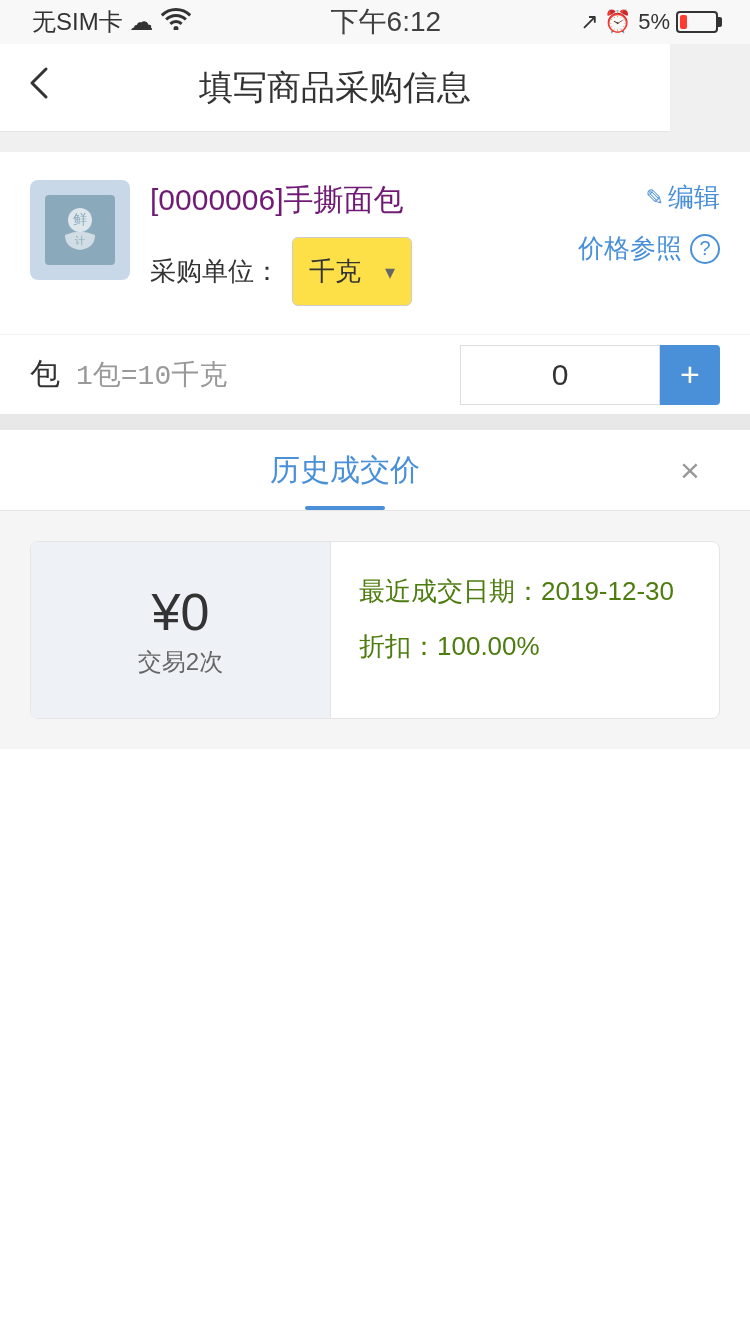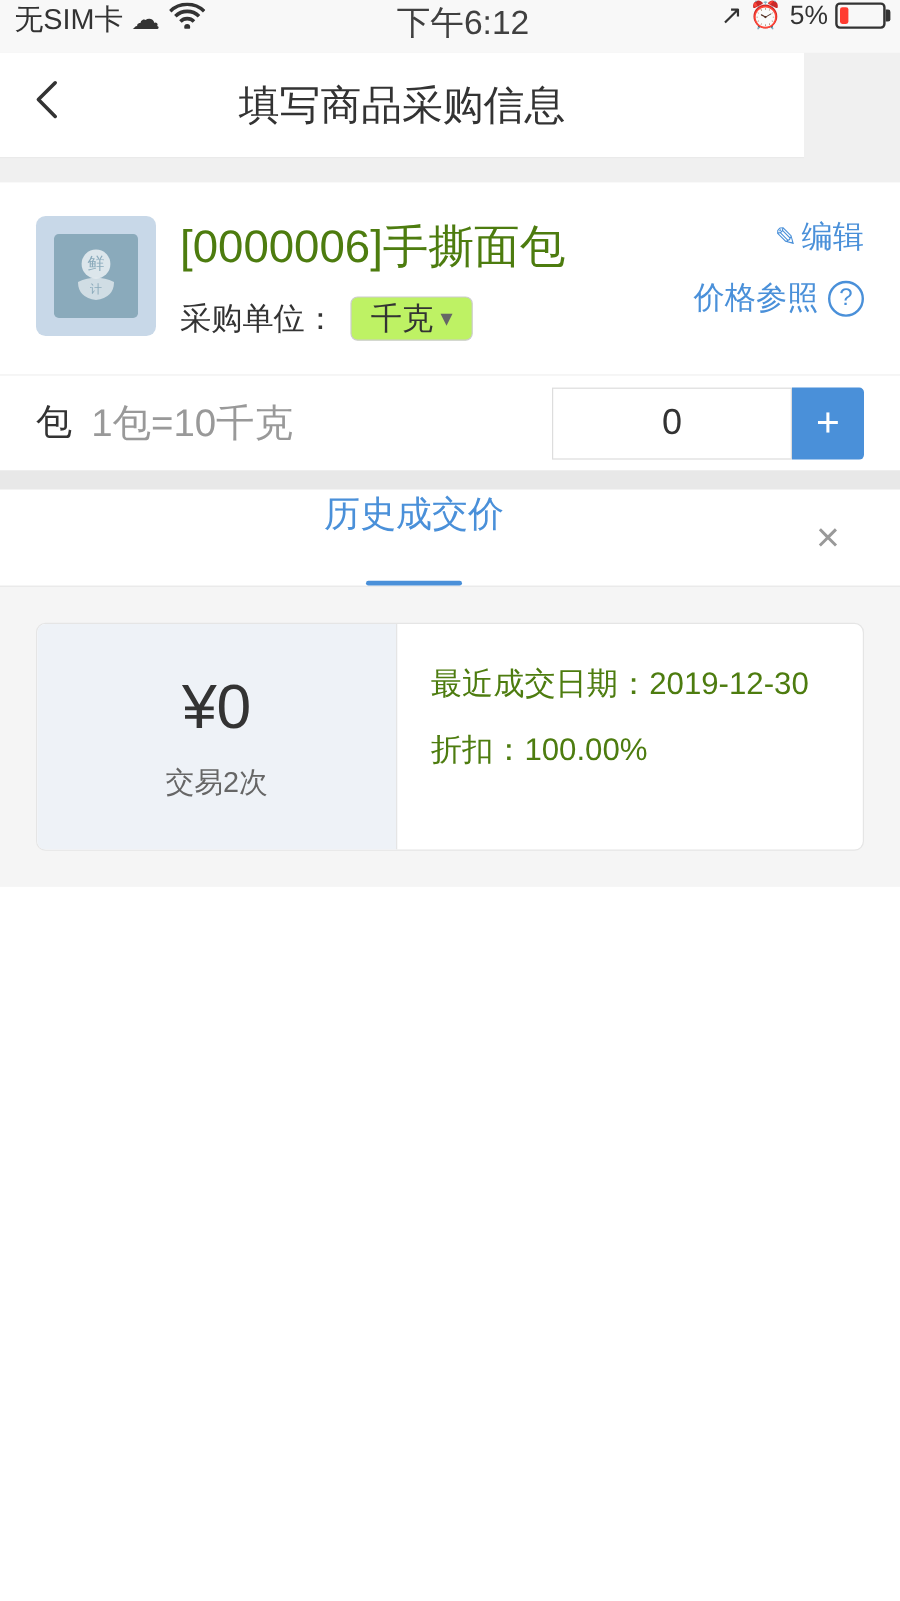--- a/index.html
+++ b/index.html
@@ -11,23 +11,23 @@
       background: #f0f0f0;
       overflow-x: hidden;
     }
 
     
     .status-bar {
       width: 750px;
       height: 44px;
       background: #f8f8f8;
       display: flex;
-      align-items: flex-start;
+      align-items: center;
       justify-content: space-between;
-      padding: 0 12px;
+      padding: 0 32px;
       font-size: 26px;
     }
     .status-left {
       display: flex;
       align-items: center;
       gap: 8px;
       font-size: 24px;
       color: #333;
     }
     .status-center {
@@ -131,38 +131,38 @@
       justify-content: center;
       color: #fff;
       font-size: 22px;
     }
     .product-info {
       display: flex;
       flex-direction: column;
       gap: 16px;
     }
     .product-name {
-      font-size: 38px;
-      color: #4d7c0f;
+      font-size: 30px;
+      color: #701a75;
     }
     .product-unit-row {
       display: flex;
       align-items: center;
       gap: 12px;
       font-size: 26px;
       color: #333;
     }
     .unit-selector {
       border: 1px solid #ccc;
       border-radius: 6px;
-      padding: 0 16px;
-      display: flex;
-      align-items: center;
-      gap: 6px;
-      background: #bef264;
+      padding: 16px 16px;
+      display: flex;
+      align-items: center;
+      gap: 24px;
+      background: #fde047;
       font-size: 26px;
       color: #333;
     }
     .unit-arrow {
       font-size: 20px;
       color: #666;
     }
     .edit-btn {
       color: #4a90d9;
       font-size: 26px;
@@ -204,22 +204,23 @@
       padding: 0 30px;
       height: 80px;
       border-top: 1px solid #f0f0f0;
     }
     .unit-label {
       font-size: 30px;
       color: #333;
       margin-right: 16px;
     }
     .unit-hint {
-      font-size: 32px;
+      font-size: 28px;
       color: #999;
+      font-family: Liberation Mono, monospace;
     }
     .qty-controls {
       margin-left: auto;
       display: flex;
       align-items: center;
     }
     .qty-input {
       width: 200px;
       height: 60px;
       border: 1px solid #ddd;
@@ -257,21 +258,21 @@
       border-bottom: 1px solid #e5e5e5;
       padding: 0 30px;
       position: relative;
     }
     .tab-item {
       flex: 1;
       height: 80px;
       display: flex;
       flex-direction: column;
       align-items: center;
-      justify-content: flex-start;
+      justify-content: center;
       font-size: 30px;
       cursor: pointer;
       position: relative;
     }
     .tab-item.active {
       color: #4a90d9;
     }
     .tab-item.inactive {
       color: #333;
     }
@@ -324,21 +325,21 @@
       border-right: 1px solid #e5e5e5;
     }
     .txn-price {
       font-size: 52px;
       color: #333;
       font-weight: 400;
     }
     .txn-count {
       font-size: 24px;
       color: #666;
-      margin-top: 16px;
+      margin-top: 4px;
     }
     .txn-right {
       flex: 1;
       padding: 30px 28px;
       display: flex;
       flex-direction: column;
       gap: 16px;
     }
     .txn-detail-row {
       font-size: 26px;

